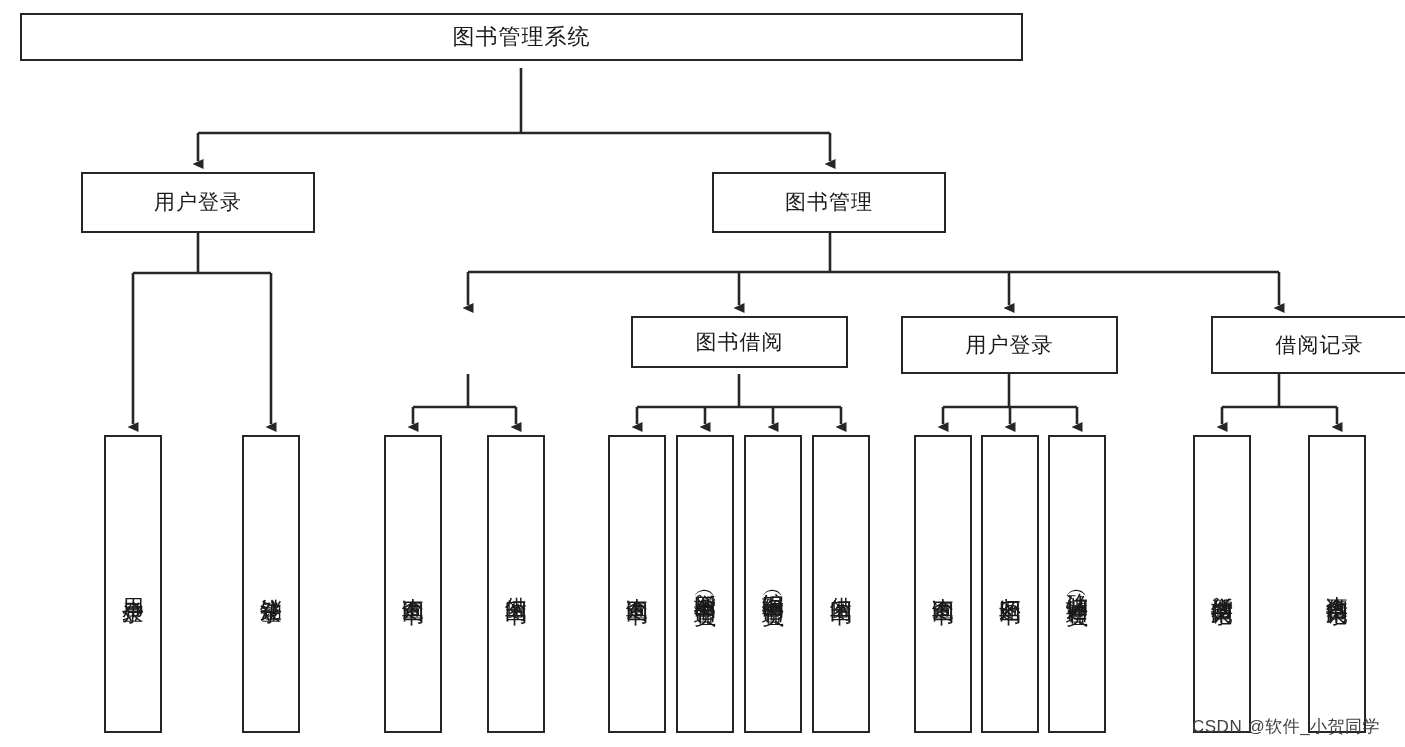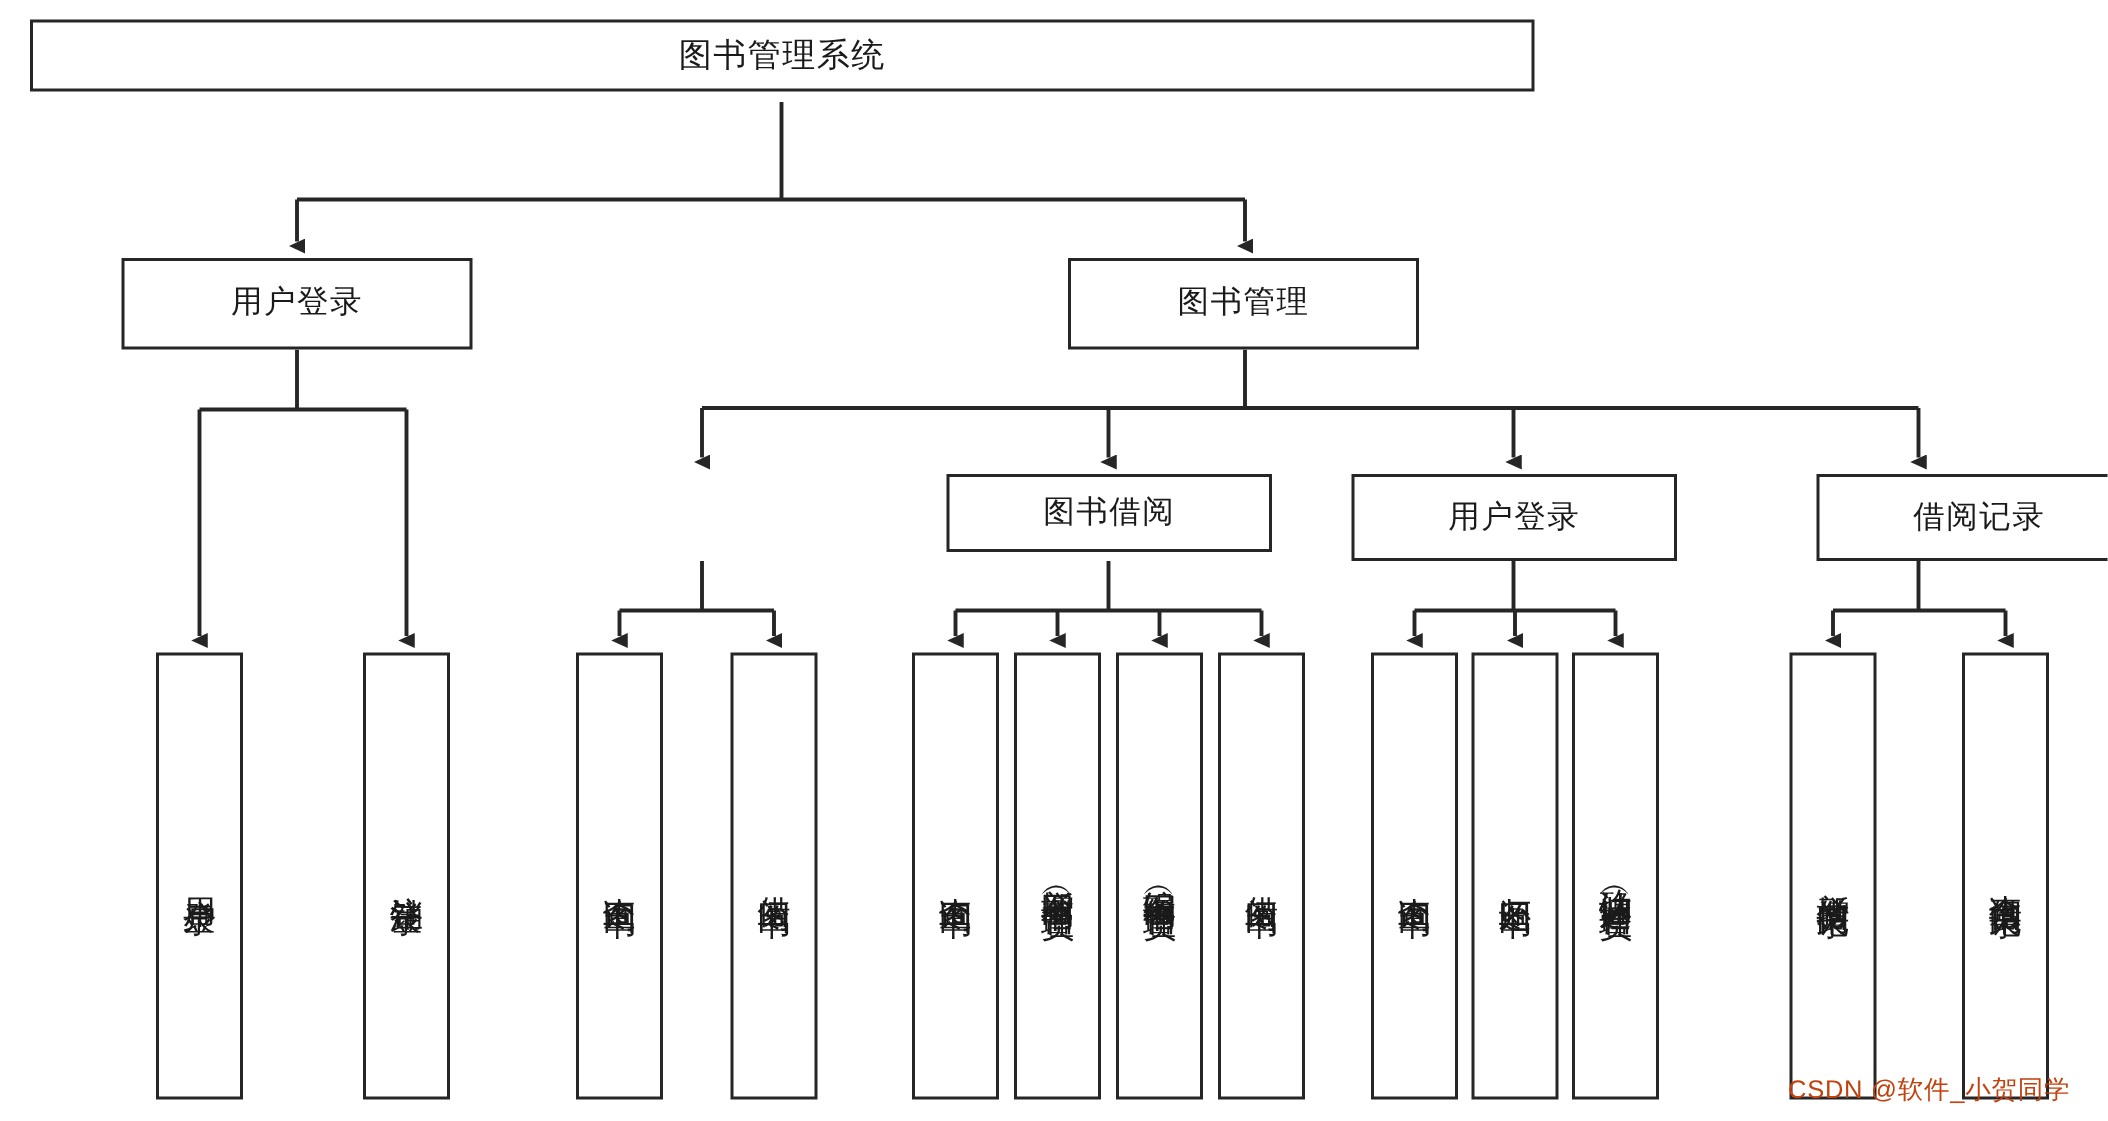--- a/index.html
+++ b/index.html
@@ -38,21 +38,21 @@
     writing-mode:vertical-rl;
     text-orientation:upright;
     font-size:22px;
     line-height:1.18;
     letter-spacing:2px;
     white-space:nowrap;
   }
   .watermark{
     position:absolute;
     font-size:17px;
-    color:#c2410c;
+    color:#404040;
     letter-spacing:0.5px;
     white-space:nowrap;
     user-select:none;
   }
 </style>
 </head>
 <body>
 
 <div id="diagram-root">
 

